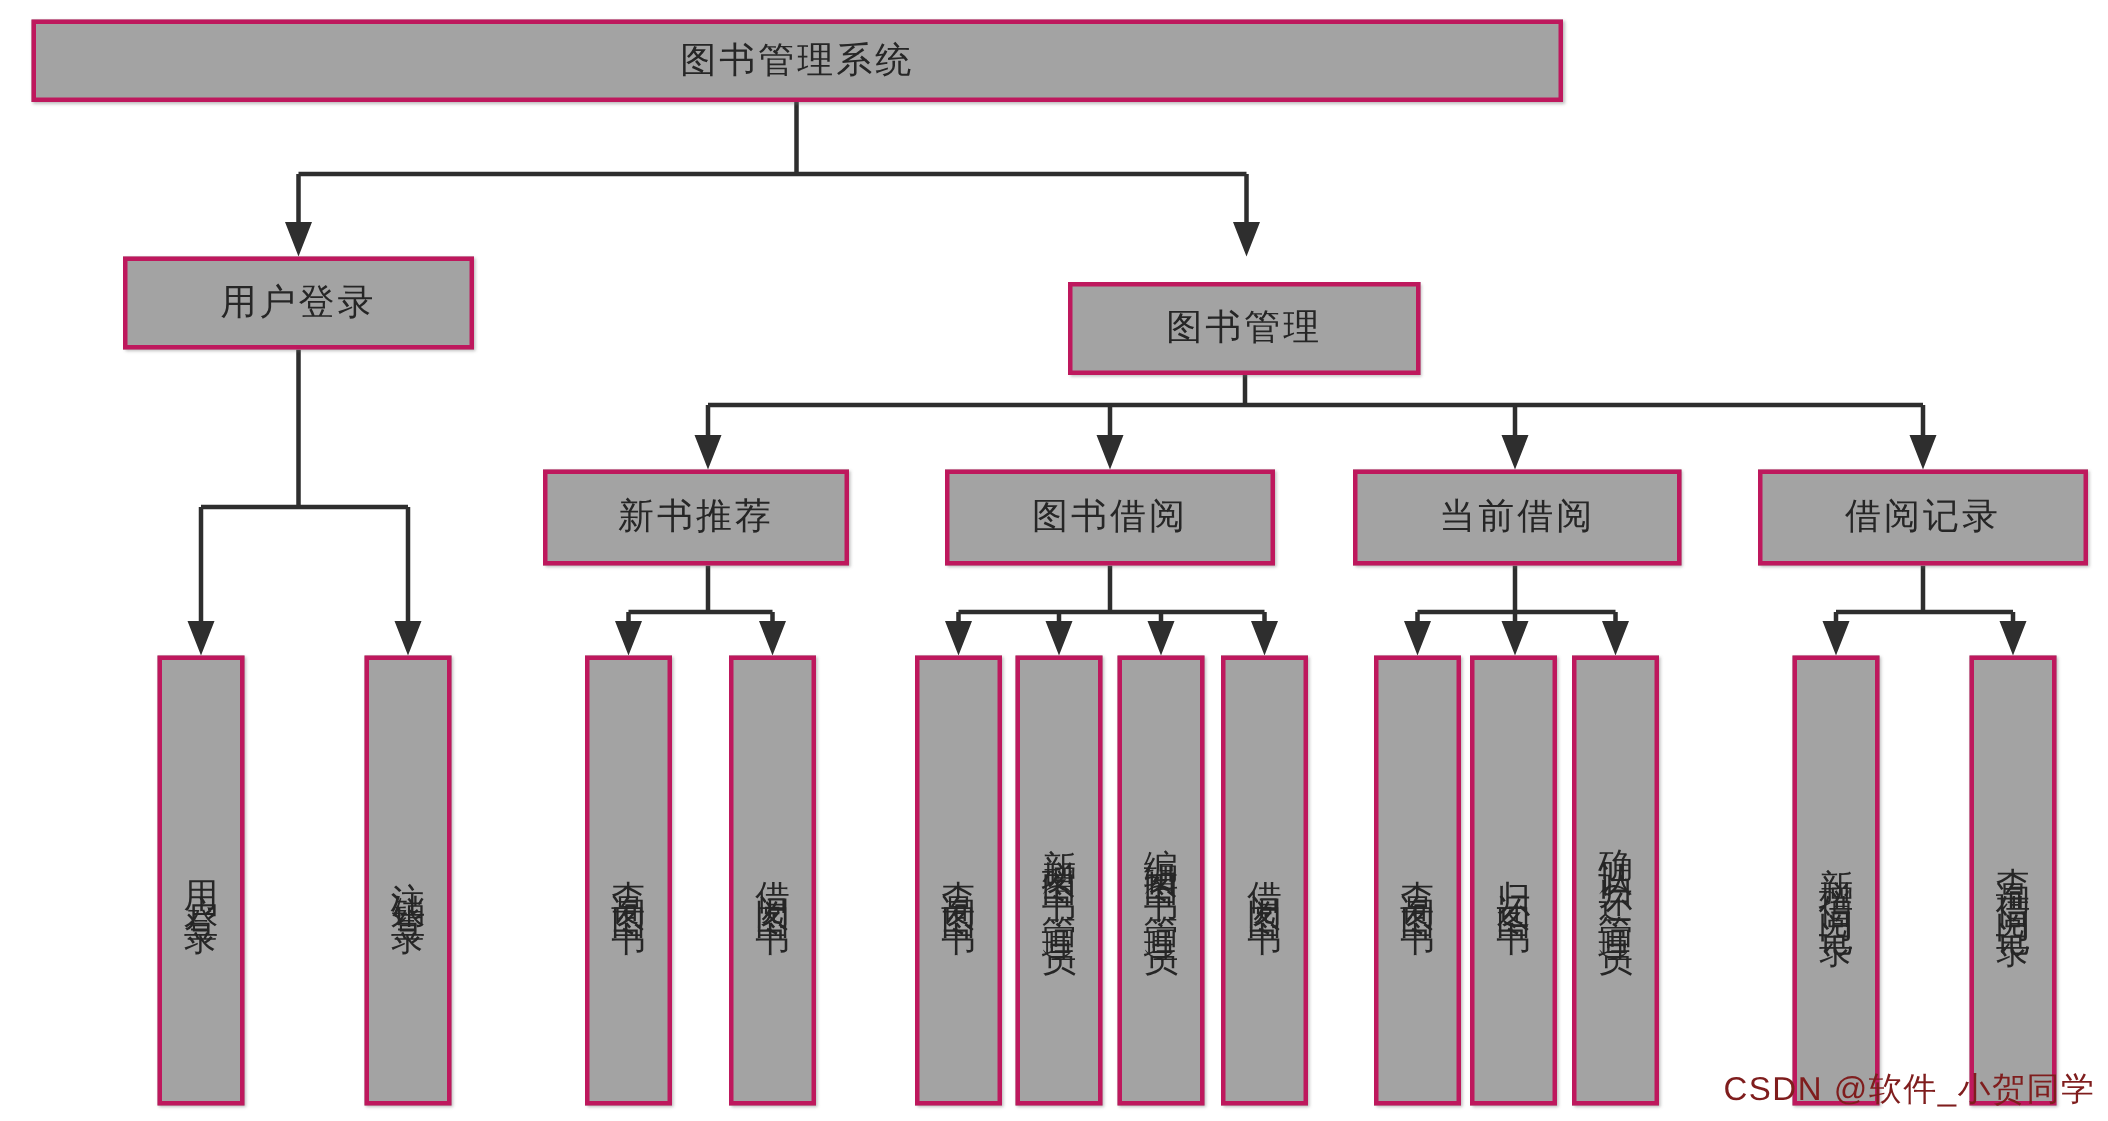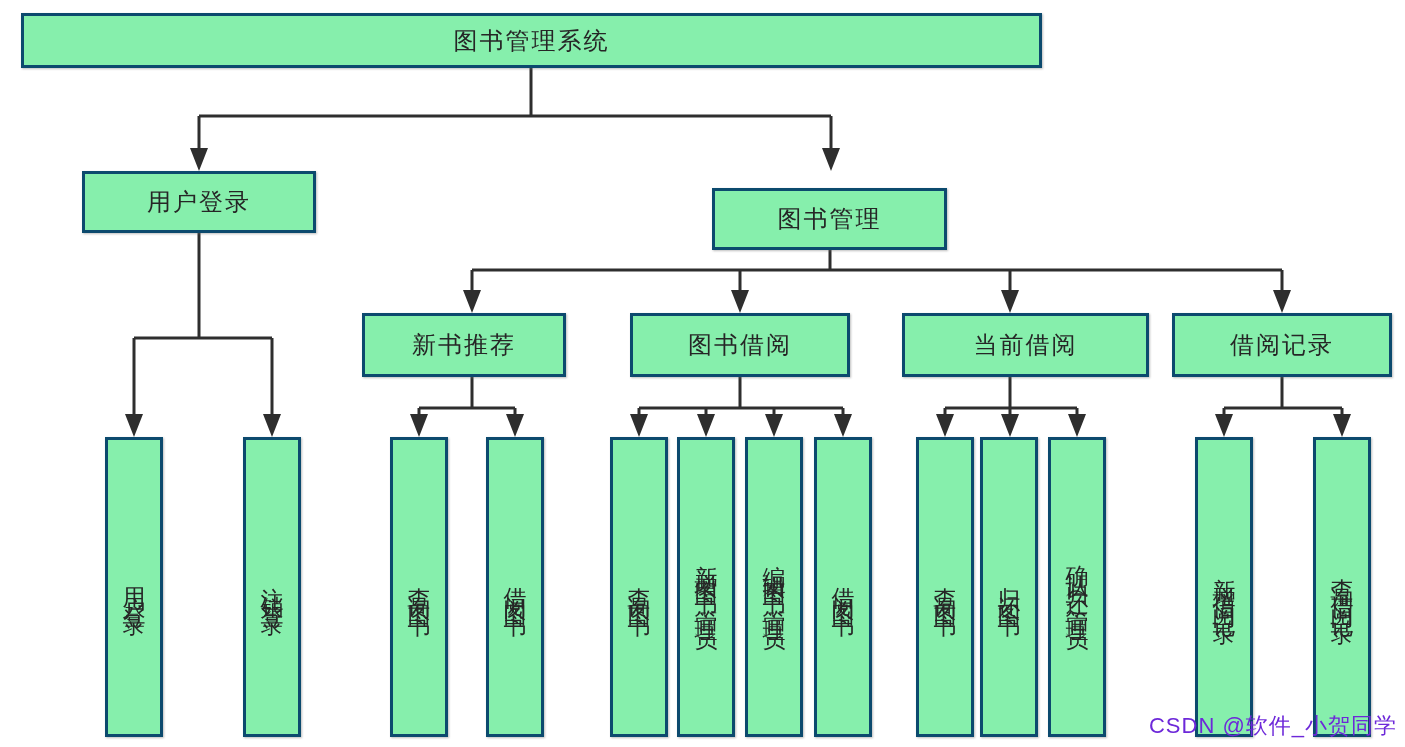--- a/index.html
+++ b/index.html
@@ -18,22 +18,22 @@
   .connectors {
     position: absolute;
     left: 0;
     top: 0;
     width: 1405px;
     height: 747px;
   }
   .node {
     position: absolute;
     box-sizing: border-box;
-    background: #86efac;
-    border: 3px solid #0c4a6e;
+    background: #a3a3a3;
+    border: 3px solid #be185d;
     color: #262626;
     display: flex;
     align-items: center;
     justify-content: center;
     box-shadow: 1px 1px 2px rgba(110,110,110,0.45);
   }
   .hbox {
     font-size: 24px;
     letter-spacing: 2px;
     line-height: 1;
@@ -46,21 +46,21 @@
     line-height: 1;
     width: 58px;
     top: 437px;
     height: 300px;
   }
   .watermark {
     position: absolute;
     right: 8px;
     bottom: 6px;
     font-size: 22px;
-    color: #6d28d9;
+    color: #7f1d1d;
     letter-spacing: 1px;
     white-space: nowrap;
   }
 </style>
 </head>
 <body>
 
 <div class="stage">
 
   <svg class="connectors" viewBox="0 0 1405 747" xmlns="http://www.w3.org/2000/svg" aria-hidden="true">
@@ -83,21 +83,21 @@
              M1215 414L1233 414L1224 437Z M1333 414L1351 414L1342 437Z"></path>
   </svg>
 
   <div class="node hbox" style="left:21px; top:13px; width:1021px; height:55px;">图书管理系统</div>
 
   <div class="node hbox" style="left:82px; top:171px; width:234px; height:62px;">用户登录</div>
   <div class="node hbox" style="left:712px; top:171px; width:235px; height:62px;margin-top:17px;">图书管理</div>
 
   <div class="node hbox" style="left:362px; top:313px; width:204px; height:64px;">新书推荐</div>
   <div class="node hbox" style="left:630px; top:313px; width:220px; height:64px;">图书借阅</div>
-  <div class="node hbox" style="left:902px; top:313px; width:247px; height:64px;">当前借阅</div>
+  <div class="node hbox" style="left:902px; top:313px; width:219px; height:64px;">当前借阅</div>
   <div class="node hbox" style="left:1172px; top:313px; width:220px; height:64px;">借阅记录</div>
 
   <div class="node vbox" style="left:105px;">用户登录</div>
   <div class="node vbox" style="left:243px;">注销登录</div>
 
   <div class="node vbox" style="left:390px;">查询图书</div>
   <div class="node vbox" style="left:486px;">借阅图书</div>
 
   <div class="node vbox" style="left:610px;">查询图书</div>
   <div class="node vbox" style="left:677px;">新增图书（管理员）</div>

